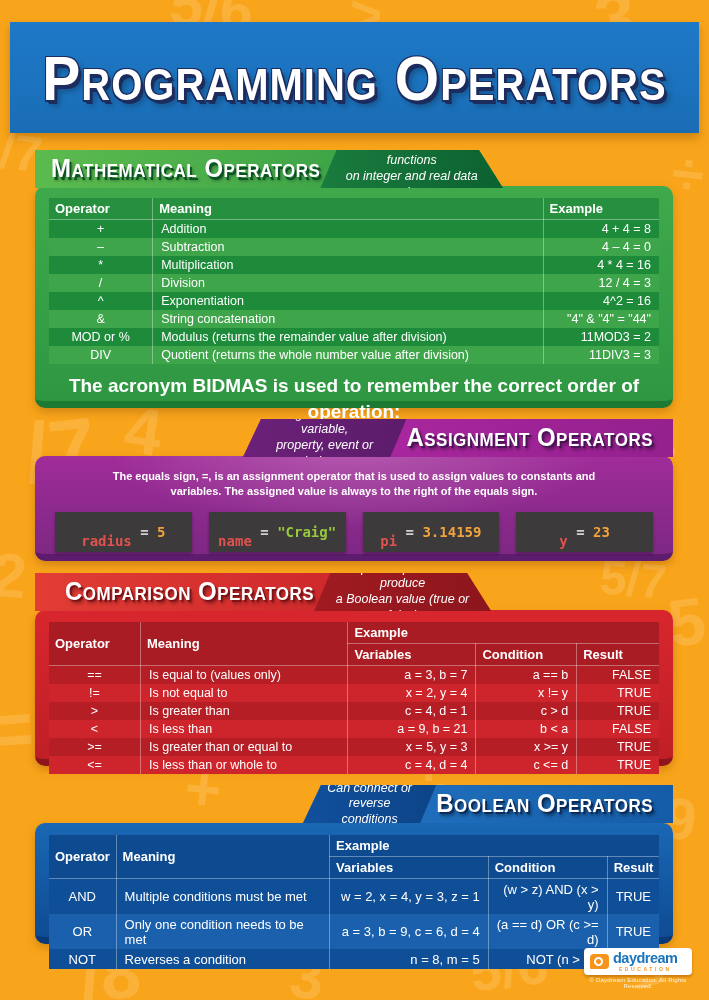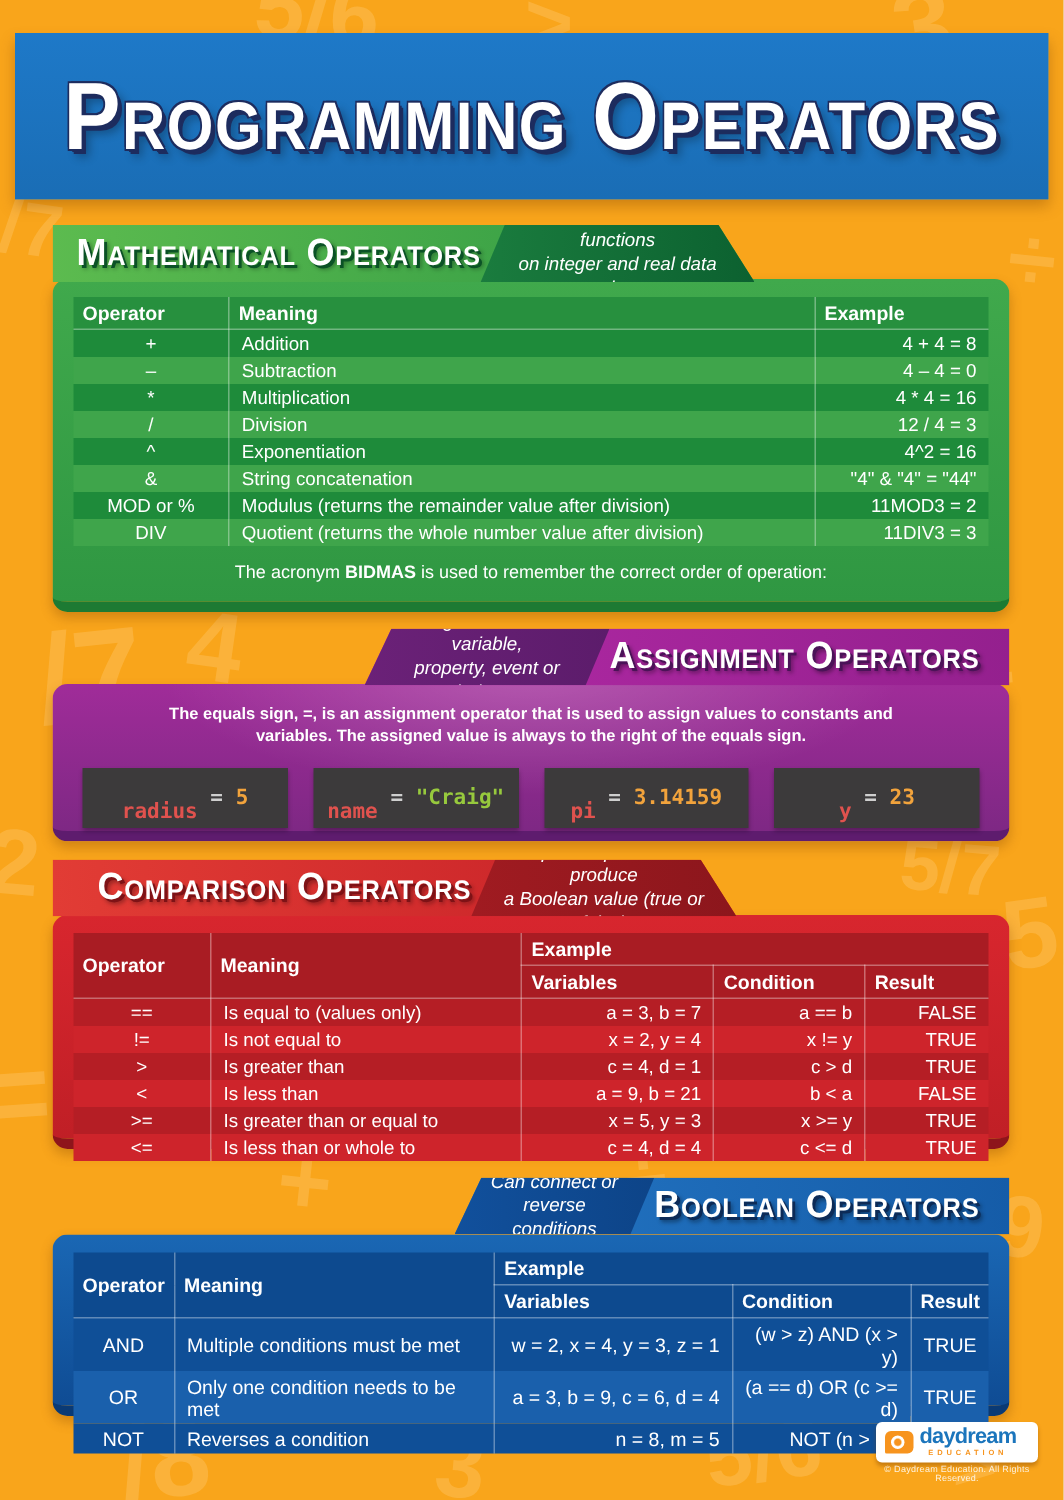--- a/index.html
+++ b/index.html
@@ -51,21 +51,21 @@
   .math-header{left:35px;top:150px;width:468px;
     background:linear-gradient(90deg,#5CBB4F,#2E9843);}
   .math-header .sec-title{text-shadow:2px 2px 0 #0B5226,3px 3px 3px rgba(0,0,0,.35);}
   .math-header .tagline{background:linear-gradient(90deg,#1A7C3E,#0C6130);max-width:252px;}
   .math-panel{top:186px;height:222px;background:linear-gradient(180deg,#40A94C,#2F9742);
     border-bottom:7px solid #1D7A33;padding:12px 14px 0;box-sizing:border-box;}
   .math-panel thead th{background:#27903E;}
   .math-panel tbody tr:nth-child(odd) td{background:#1E8B3A;}
   .math-panel tbody tr:nth-child(even) td{background:#3FA54B;}
   .footnote{color:#fff;text-align:center;margin-top:9px;line-height:1.35;}
-  .footnote .l1{font-size:12px;font-weight:400;}
+  .footnote .l1{font-size:19px;font-weight:700;}
   .footnote .l2{font-size:12.5px;}
 
   
   .assign-header{left:243px;top:419px;width:430px;
     background:linear-gradient(90deg,#B32AA6,#94208E);}
   .assign-header .sec-title{text-shadow:2px 2px 0 #4B1358,3px 3px 3px rgba(0,0,0,.4);}
   .assign-header .tagline{background:linear-gradient(90deg,#6B2178,#5C1C6B);max-width:208px;flex:1 1 auto;}
   .assign-panel{top:456px;height:105px;border-bottom:7px solid #5E1C6E;box-sizing:border-box;
     background:radial-gradient(ellipse at 50% -10%,rgba(255,255,255,.22),transparent 55%),
                linear-gradient(180deg,#A02C99,#7E2884);padding:13px 20px 0;}

